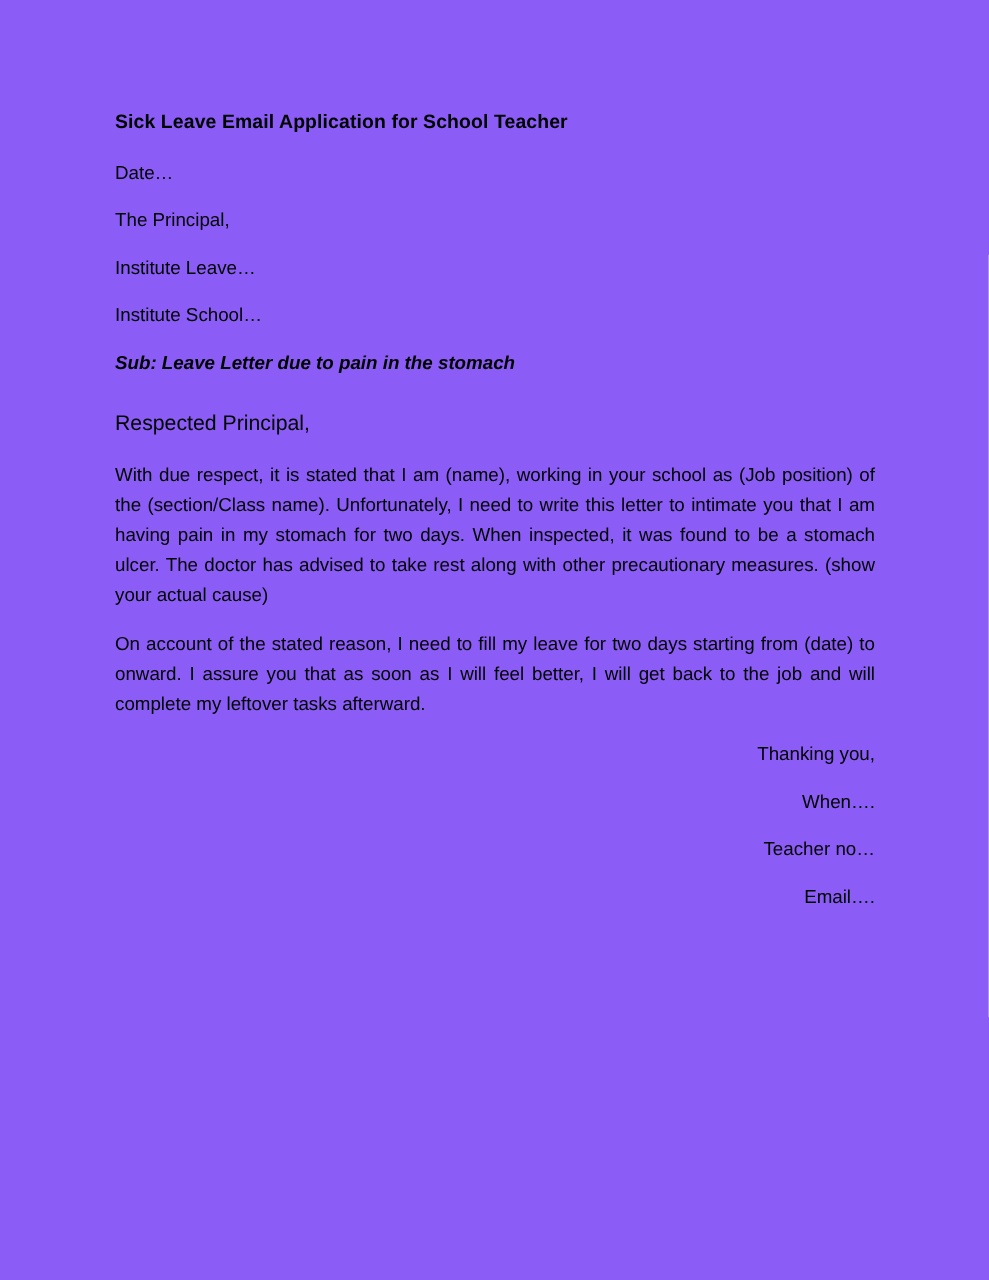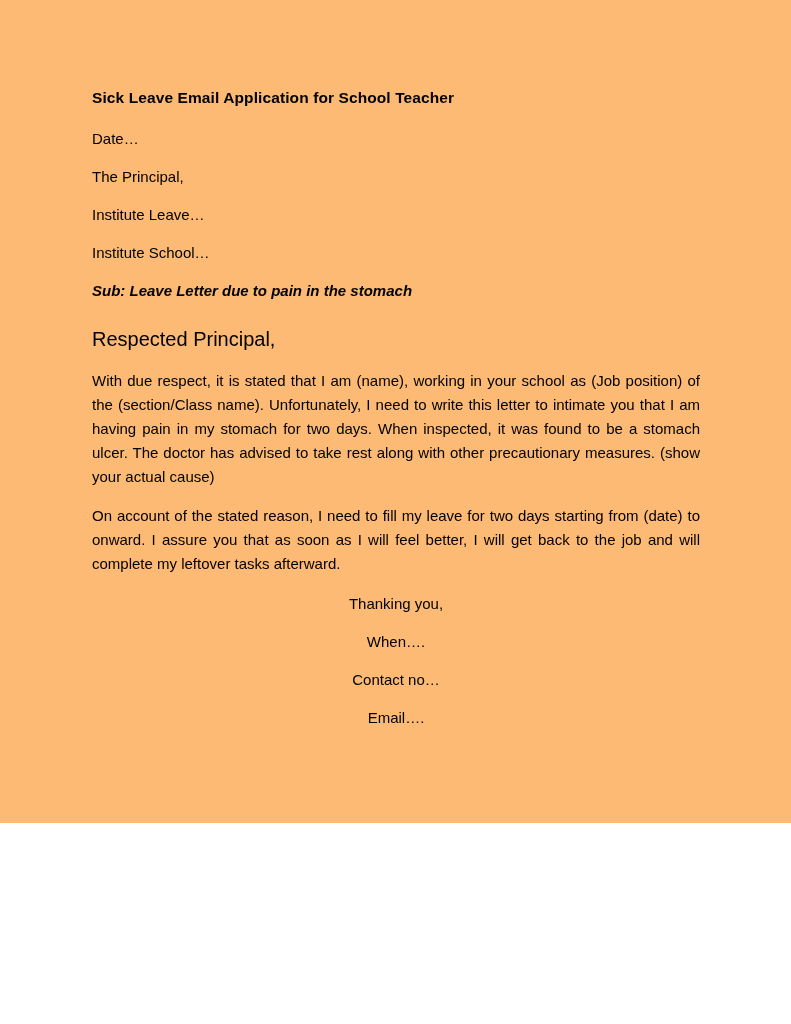--- a/index.html
+++ b/index.html
@@ -12,22 +12,22 @@
     height: 1024px;
     background: #ffffff;
     font-family: "Liberation Sans", sans-serif;
     color: #000000;
     -webkit-font-smoothing: antialiased;
   }
 
   .page {
     position: relative;
     width: 791px;
-    height: 823px;
-    background: #fdba74;
+    height: 1024px;
+    background: #8b5cf6;
     box-sizing: border-box;
     overflow: hidden;
   }
 
   .content {
     position: absolute;
     left: 92px;
     top: 88px;
     width: 608px;
   }
@@ -52,21 +52,21 @@
   .subject-line {
     font-size: 15px;
     font-weight: bold;
     font-style: italic;
     line-height: 20px;
     margin: 0 0 28px 0;
     text-align: left;
   }
 
   .salutation {
-    font-size: 20px;
+    font-size: 17px;
     line-height: 20px;
     margin: 0 0 20px 0;
     text-align: left;
   }
 
   .body-para {
     font-size: 15px;
     line-height: 24px;
     margin: 0 0 15px 0;
     text-align: justify;
@@ -78,21 +78,21 @@
   }
 
   .closing-block {
     margin-top: 18px;
   }
 
   .closing-line {
     font-size: 15px;
     line-height: 20px;
     margin: 0 0 18px 0;
-    text-align: center;
+    text-align: right;
   }
 
   .closing-line.last {
     margin-bottom: 0;
   }
 </style>
 </head>
 <body>
 
 <div class="page">
@@ -116,19 +116,19 @@
 
     <p class="body-para">On account of the stated reason, I need to fill my leave for two days starting from (date) to onward. I assure you that as soon as I will feel better, I will get back to the job and will complete my leftover tasks afterward.</p>
 
 
     <div class="closing-block">
       <p class="closing-line">Thanking you,</p>
 
       <p class="closing-line">When….</p>
 
 
-      <p class="closing-line">Contact no…</p>
+      <p class="closing-line">Teacher no…</p>
 
       <p class="closing-line last">Email….</p>
     </div>
 
   </div>
 </div>
 
 </body></html>

